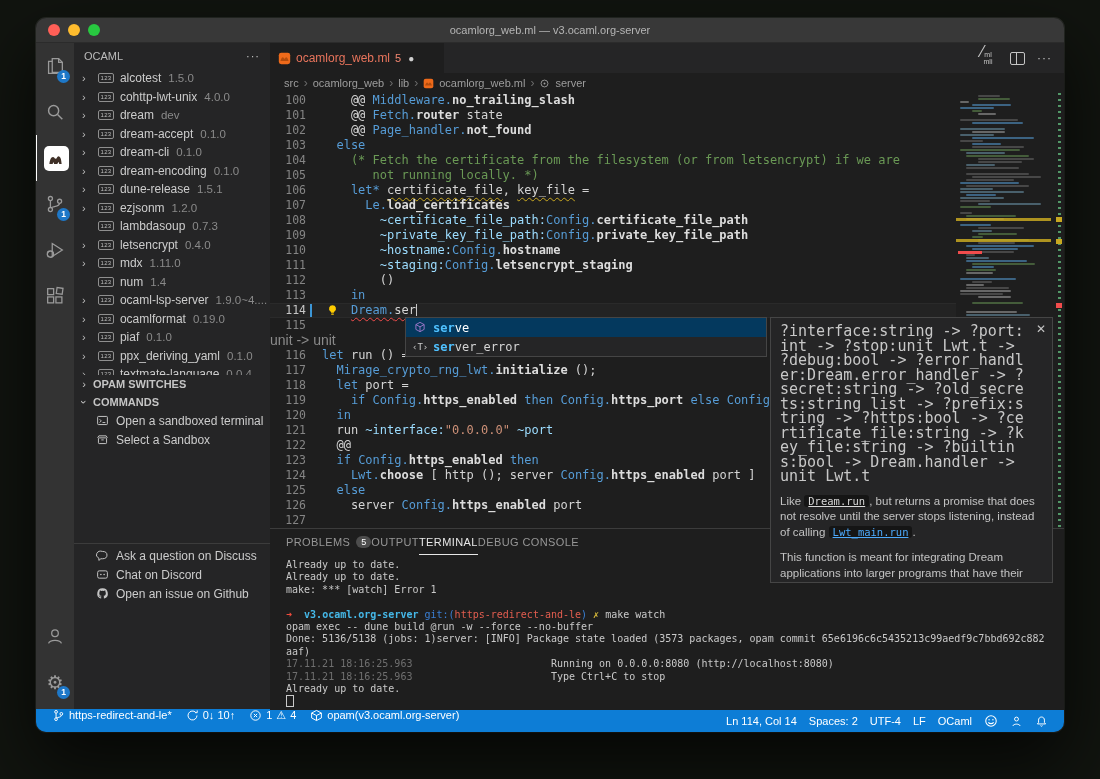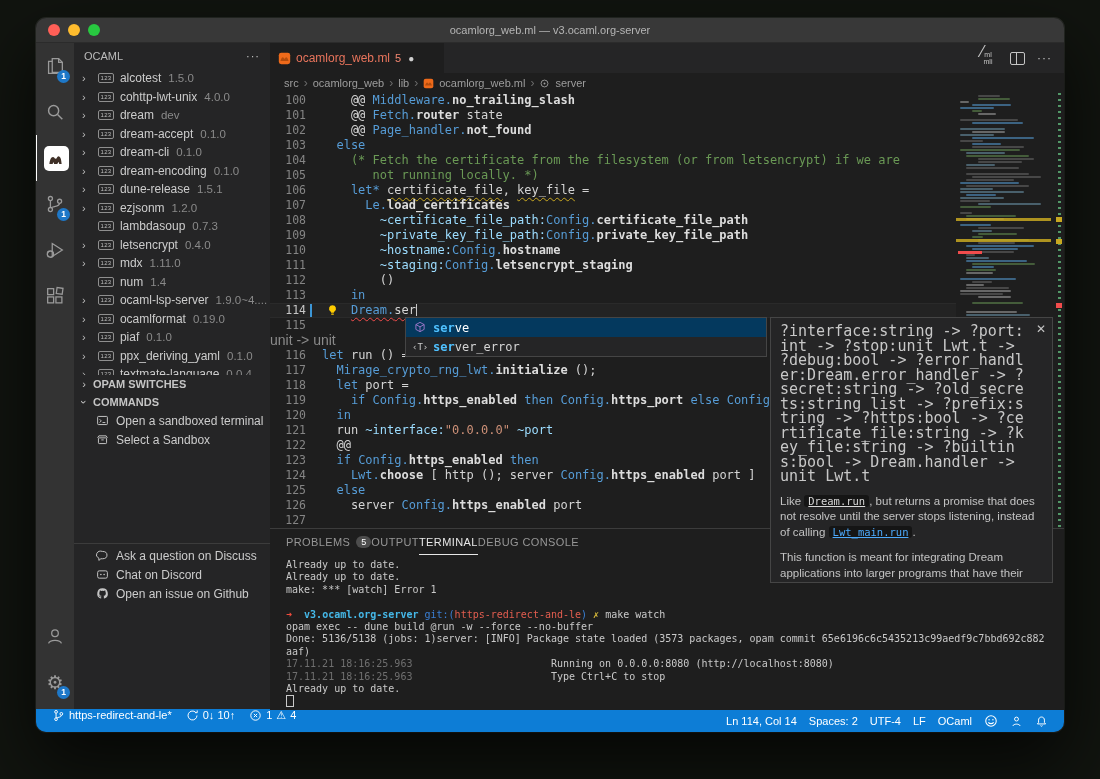--- a/index.html
+++ b/index.html
@@ -601,20 +601,27 @@
     </span>
     <span class="sbitem">
       <svg width="13" height="13" viewBox="0 0 16 16" fill="none" stroke="#fff" stroke-width="1.2">
           <circle cx="8" cy="8" r="5.8"></circle>
           <path d="M6 6l4 4M10 6l-4 4"></path>
         </svg>
       <span>1</span>
       <span style="font-size:11px;">⚠</span>
       <span>4</span>
     </span>
+    <span class="sbitem">
+      <svg width="13" height="13" viewBox="0 0 16 16" fill="none" stroke="#fff" stroke-width="1.2">
+          <path d="M8 1.8 14 5v6L8 14.2 2 11V5z"></path>
+          <path d="M2 5l6 3 6-3M8 8v6"></path>
+        </svg>
+      <span>opam(v3.ocaml.org-server)</span>
+    </span>
     <span class="sbright">
       <span class="sbitem">
           <span>Ln 114, Col 14</span>
         </span>
       <span class="sbitem">
           <span>Spaces: 2</span>
         </span>
       <span class="sbitem">
           <span>UTF-4</span>
         </span>

